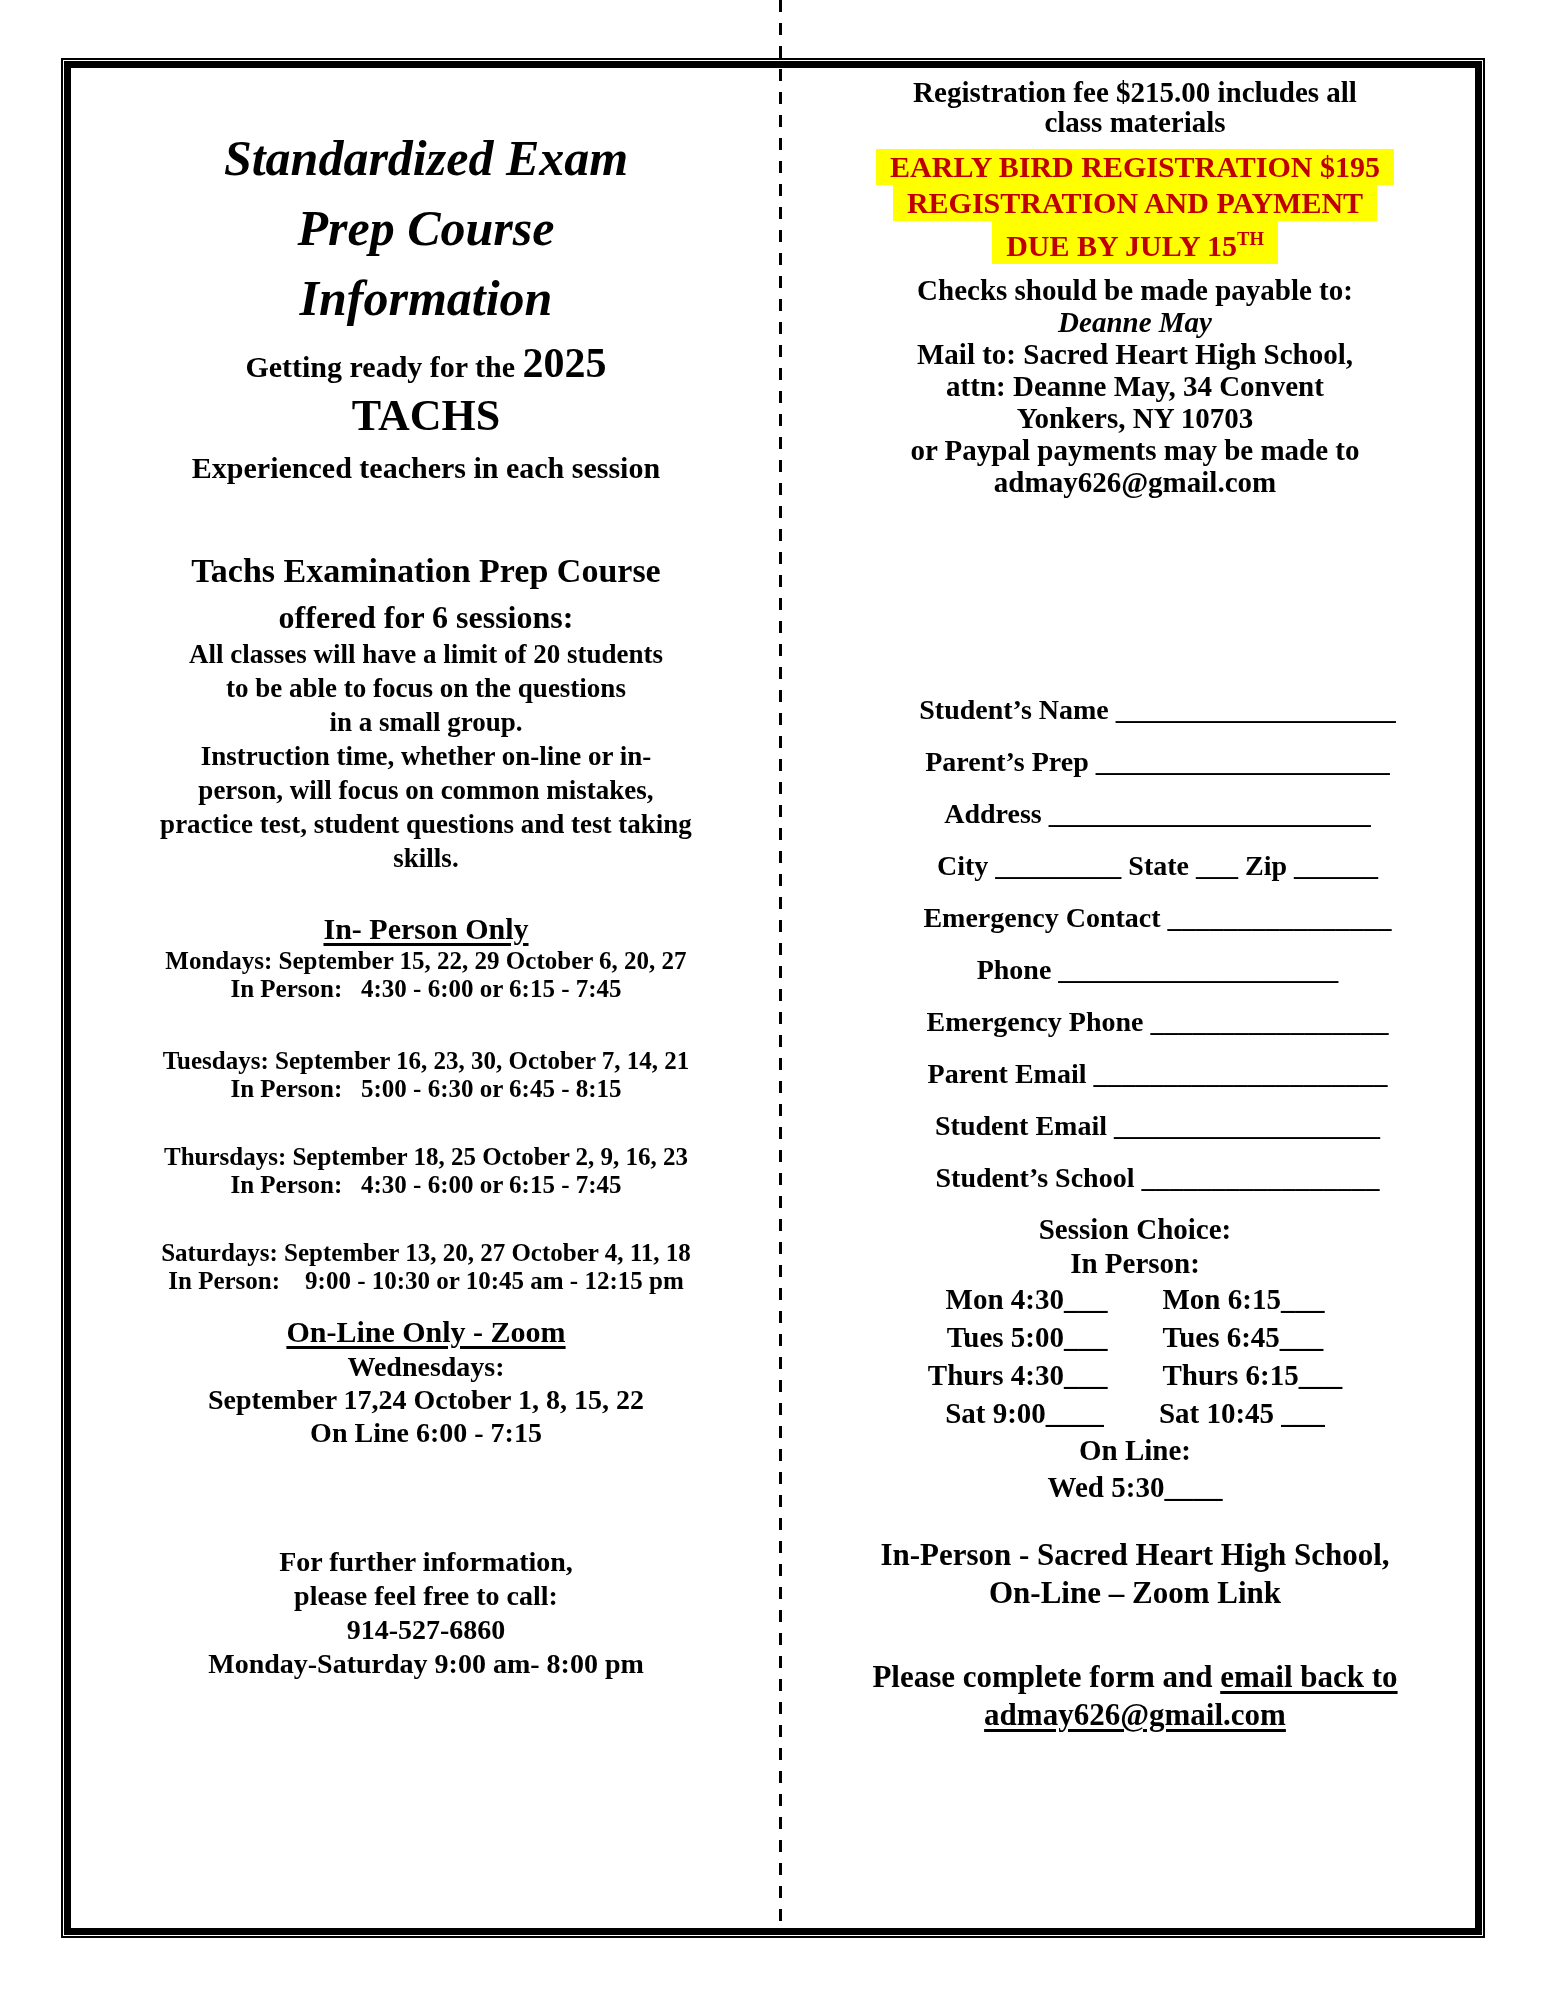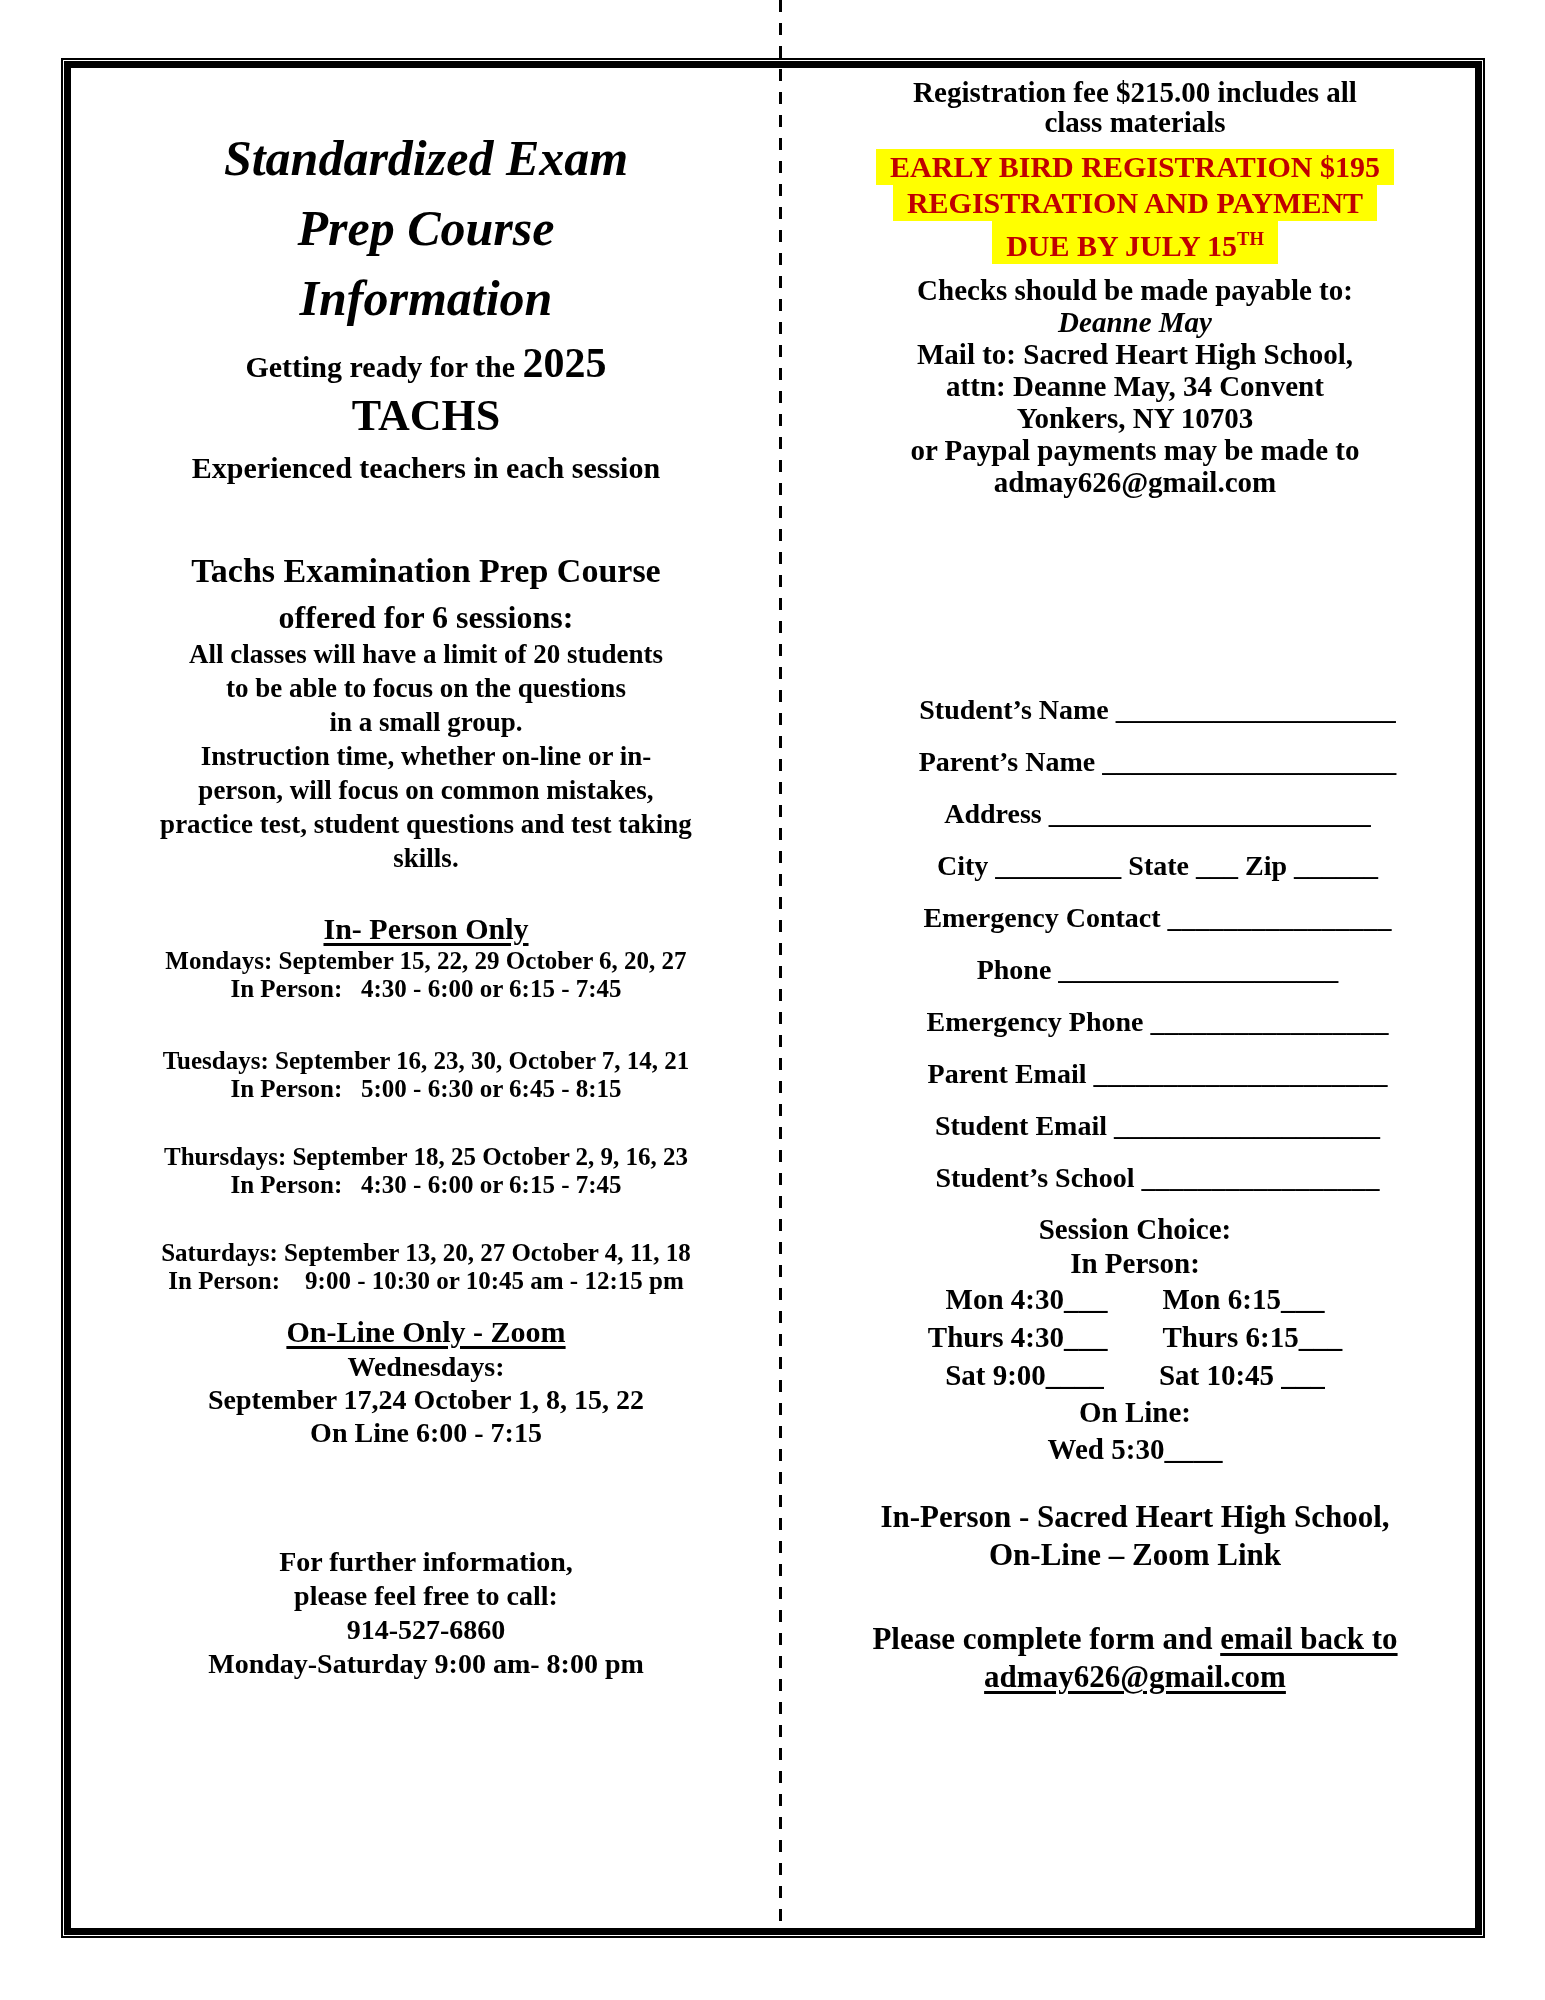--- a/index.html
+++ b/index.html
@@ -183,40 +183,44 @@
     <div class="payment-line italic">Deanne May</div>
     <div class="payment-line">Mail to: Sacred Heart High School,</div>
     <div class="payment-line">attn: Deanne May, 34 Convent</div>
     <div class="payment-line">Yonkers, NY 10703</div>
     <div class="payment-line">or Paypal payments may be made to</div>
     <div class="payment-line">admay626@gmail.com</div>
   </div>
 
   <div class="fields-block">
     <div class="field-line">Student’s Name ____________________</div>
-    <div class="field-line">Parent’s Name _____________________</div>
+    <div class="field-line">Parent’s Prep _____________________</div>
     <div class="field-line">Address _______________________</div>
     <div class="field-line">City _________ State ___ Zip ______</div>
     <div class="field-line">Emergency Contact ________________</div>
     <div class="field-line">Phone ____________________</div>
     <div class="field-line">Emergency Phone _________________</div>
     <div class="field-line">Parent Email _____________________</div>
     <div class="field-line">Student Email ___________________</div>
     <div class="field-line">Student’s School _________________</div>
   </div>
 
   <div class="session-heading">Session Choice:</div>
   <div class="session-subheading">In Person:</div>
 
   <div>
     <div class="session-row">
       <span>Mon 4:30___</span>
       <span>Mon 6:15___</span>
     </div>
     <div class="session-row">
+      <span>Tues 5:00___</span>
+      <span>Tues 6:45___</span>
+    </div>
+    <div class="session-row">
       <span>Thurs 4:30___</span>
       <span>Thurs 6:15___</span>
     </div>
     <div class="session-row">
       <span>Sat 9:00____</span>
       <span>Sat 10:45 ___</span>
     </div>
     <div class="session-online-label">On Line:</div>
     <div class="session-online-row">Wed 5:30____</div>
   </div>

